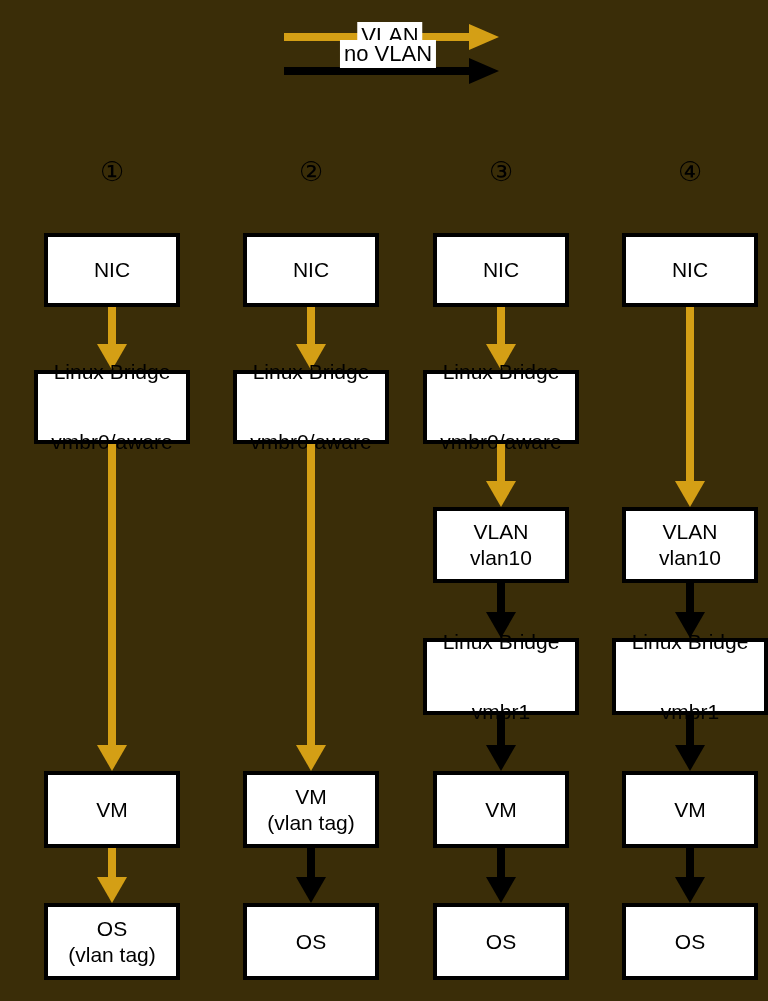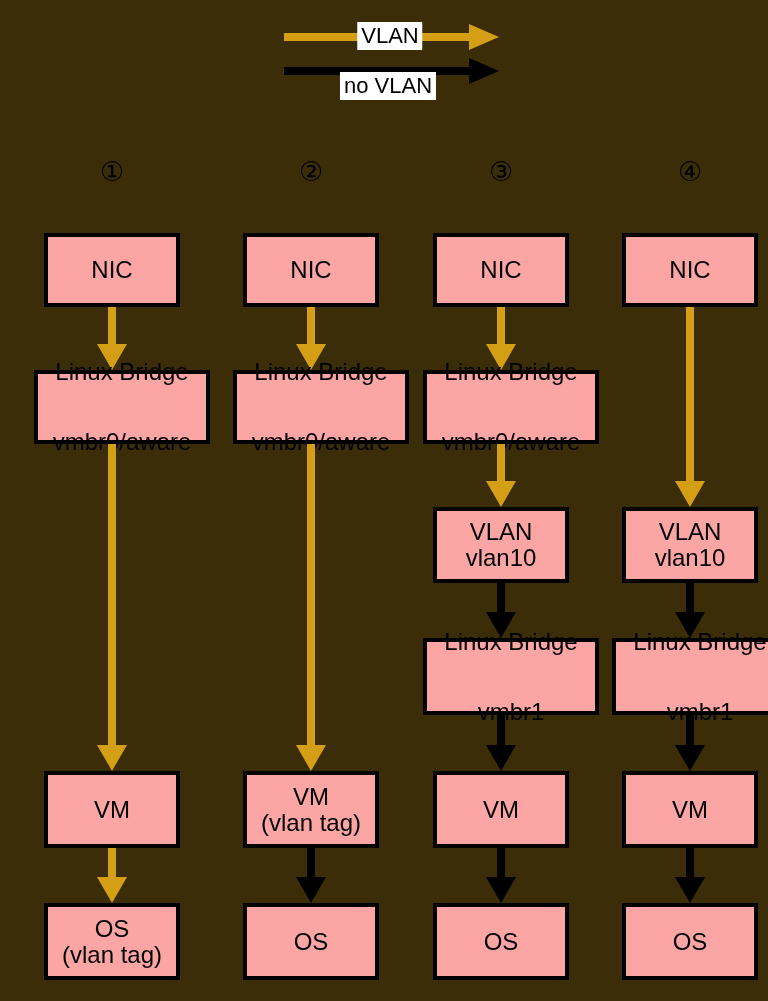--- a/index.html
+++ b/index.html
@@ -3,27 +3,27 @@
 <meta charset="utf-8">
 <style>
   html,body { margin:0; padding:0; background:#3a2d08; }
   .canvas {
     position:relative; width:768px; height:1001px;
     background:#3a2d08; overflow:hidden;
     font-family:"Liberation Sans", sans-serif; color:#000;margin-left:16px;
   }
   
   .node {
-    position:absolute; background:#fca5a5; border:4px solid #000;
+    position:absolute; background:#ffffff; border:4px solid #000;
     box-sizing:border-box; display:flex; flex-direction:column;
     align-items:center; justify-content:center; text-align:center;
-    font-size:24px; line-height:26px;
+    font-size:21px; line-height:26px;
   }
   .w136 { width:136px; }
-  .w156 { width:176px;gap:44px; }
+  .w156 { width:156px;gap:44px; }
   
   .v-arrow { position:absolute; width:30px; }
   .v-arrow .stem {
     position:absolute; left:11px; top:0; width:8px;
     height:calc(100% - 24px); background:var(--c); display:block;
   }
   .v-arrow .head {
     position:absolute; bottom:0; left:0; width:0; height:0; display:block;
     border-left:15px solid transparent; border-right:15px solid transparent;
     border-top:26px solid var(--c);
@@ -60,21 +60,21 @@
   <div class="h-arrow vlan" style="left:268px;top:24px;width:215px">
       <span class="stem"></span>
       <span class="head"></span>
     </div>
   <div class="legend-label" style="left:374px;top:22px">VLAN</div>
 
   <div class="h-arrow novlan" style="left:268px;top:58px;width:215px">
       <span class="stem"></span>
       <span class="head"></span>
     </div>
-  <div class="legend-label" style="left:372px;top:72px">no VLAN</div>
+  <div class="legend-label" style="left:372px;top:40px">no VLAN</div>
 
   <div class="colnum" style="left:96px;top:158px">①</div>
   <div class="colnum" style="left:295px;top:158px">②</div>
   <div class="colnum" style="left:485px;top:158px">③</div>
   <div class="colnum" style="left:674px;top:158px">④</div>
 
   <div class="node w136" style="left:28px;top:233px;height:74px">
     <span>NIC</span>
   </div>
   <div class="v-arrow vlan" style="left:81px;top:307px;height:63px">

